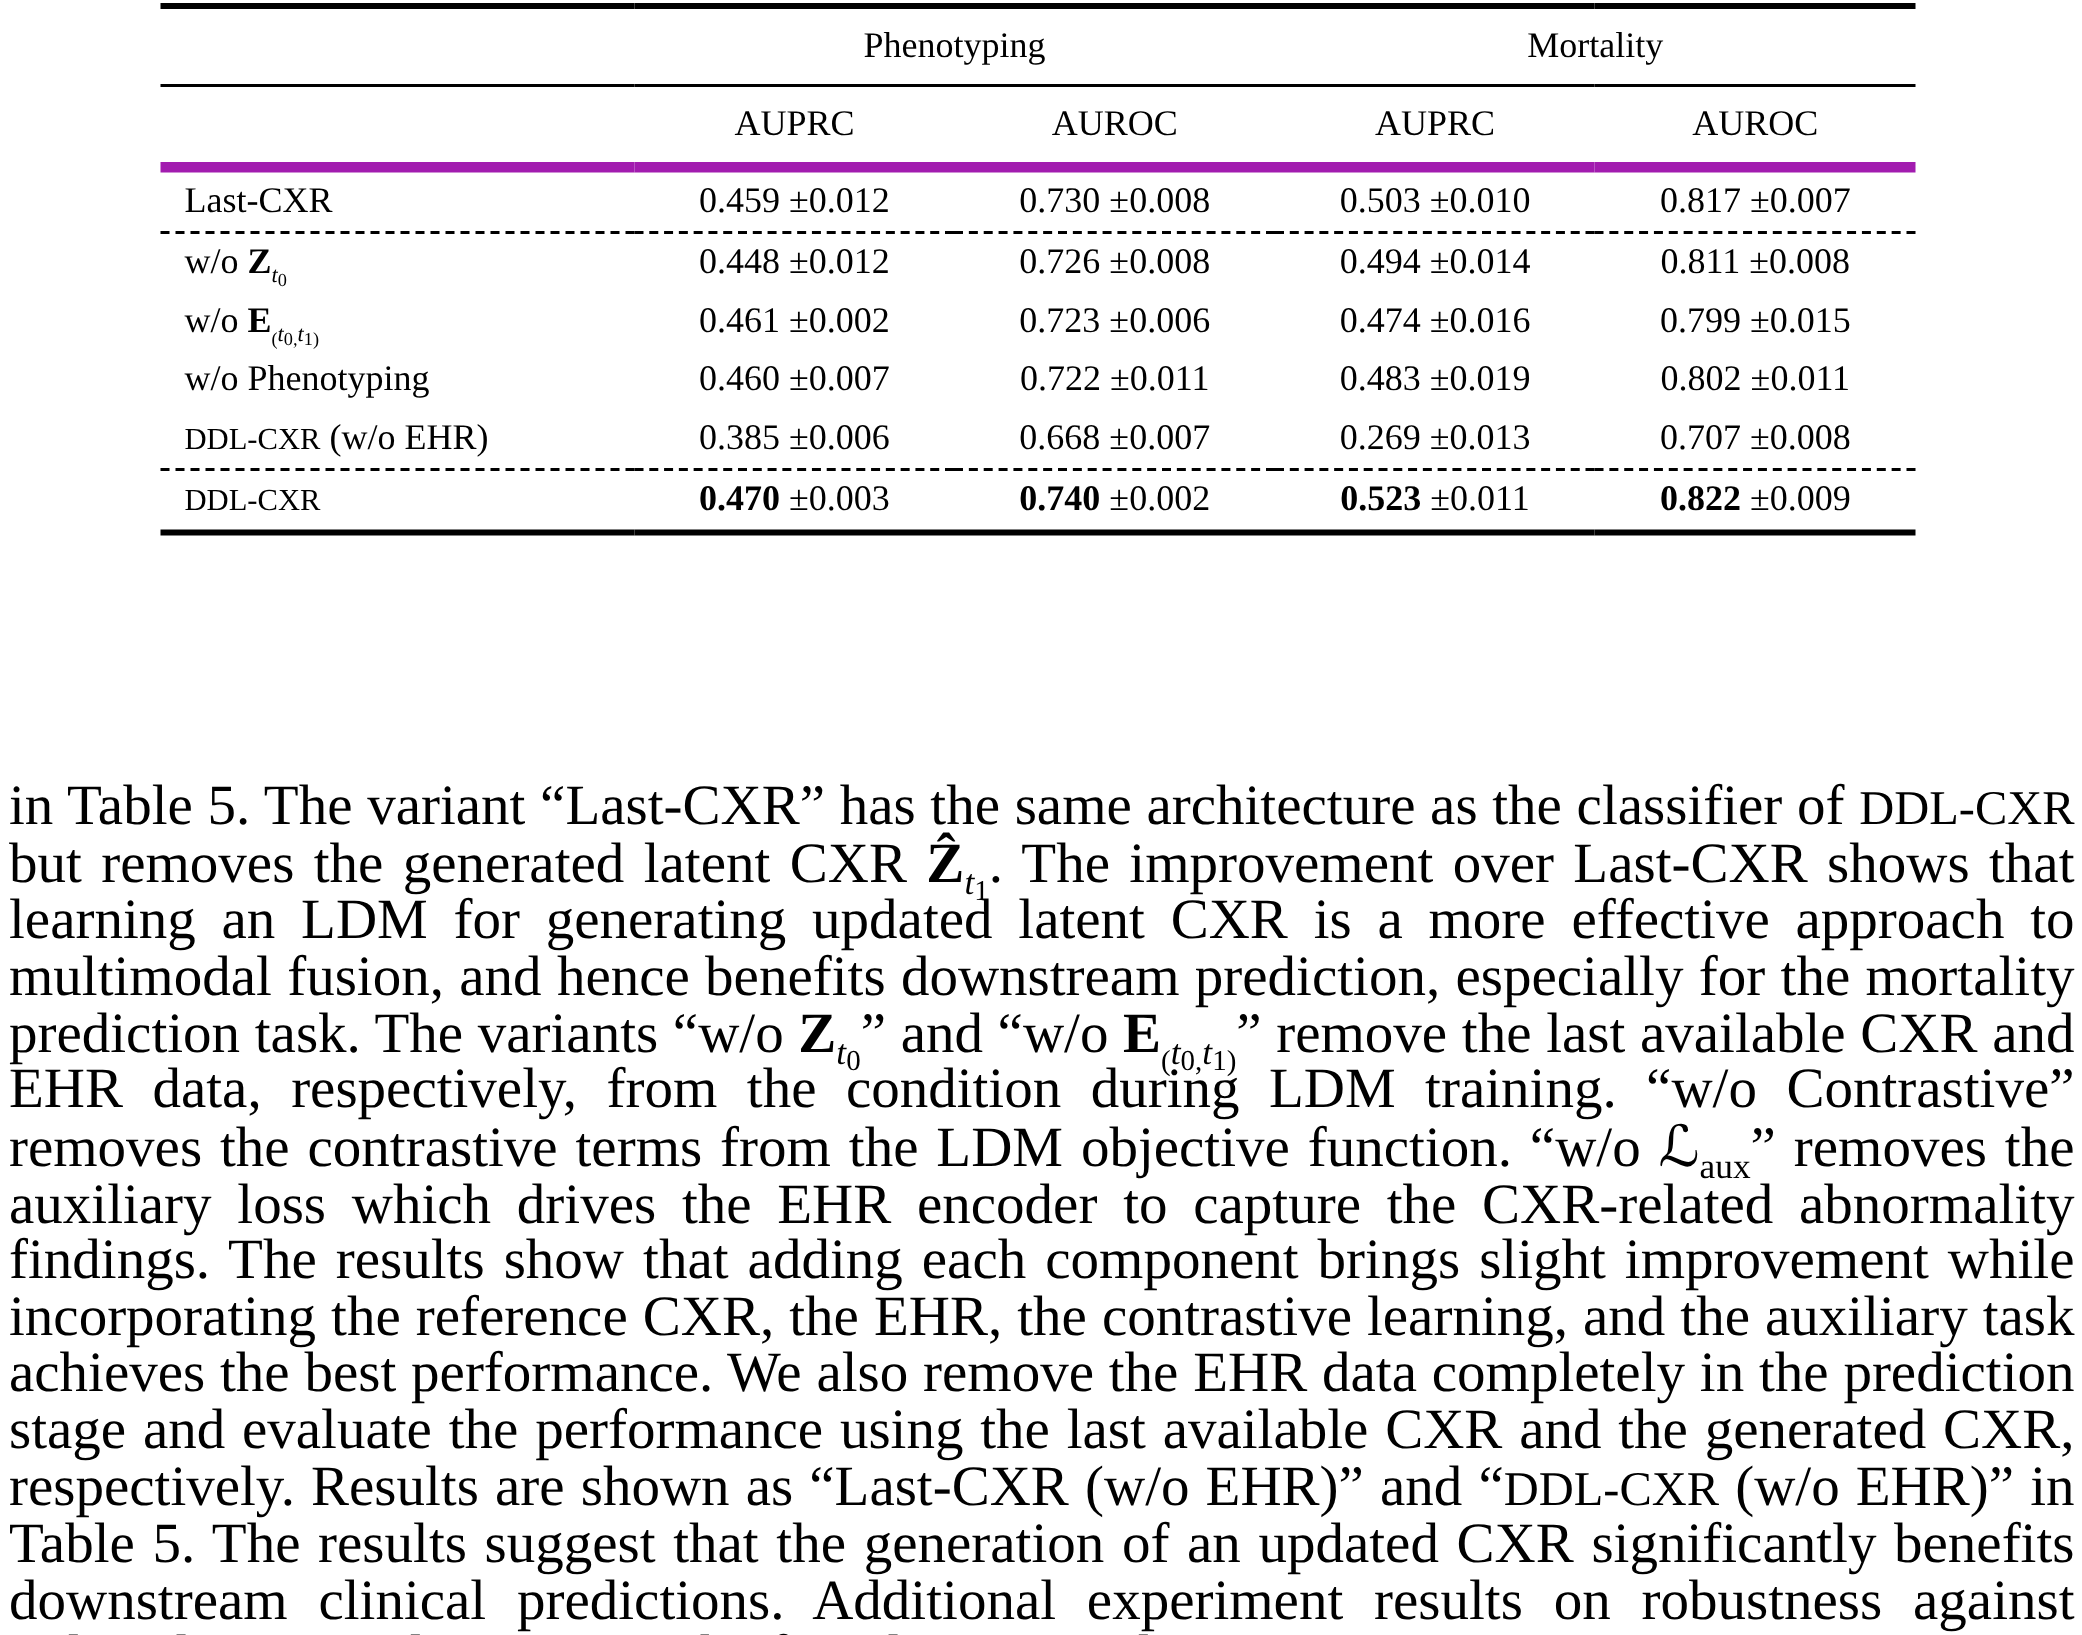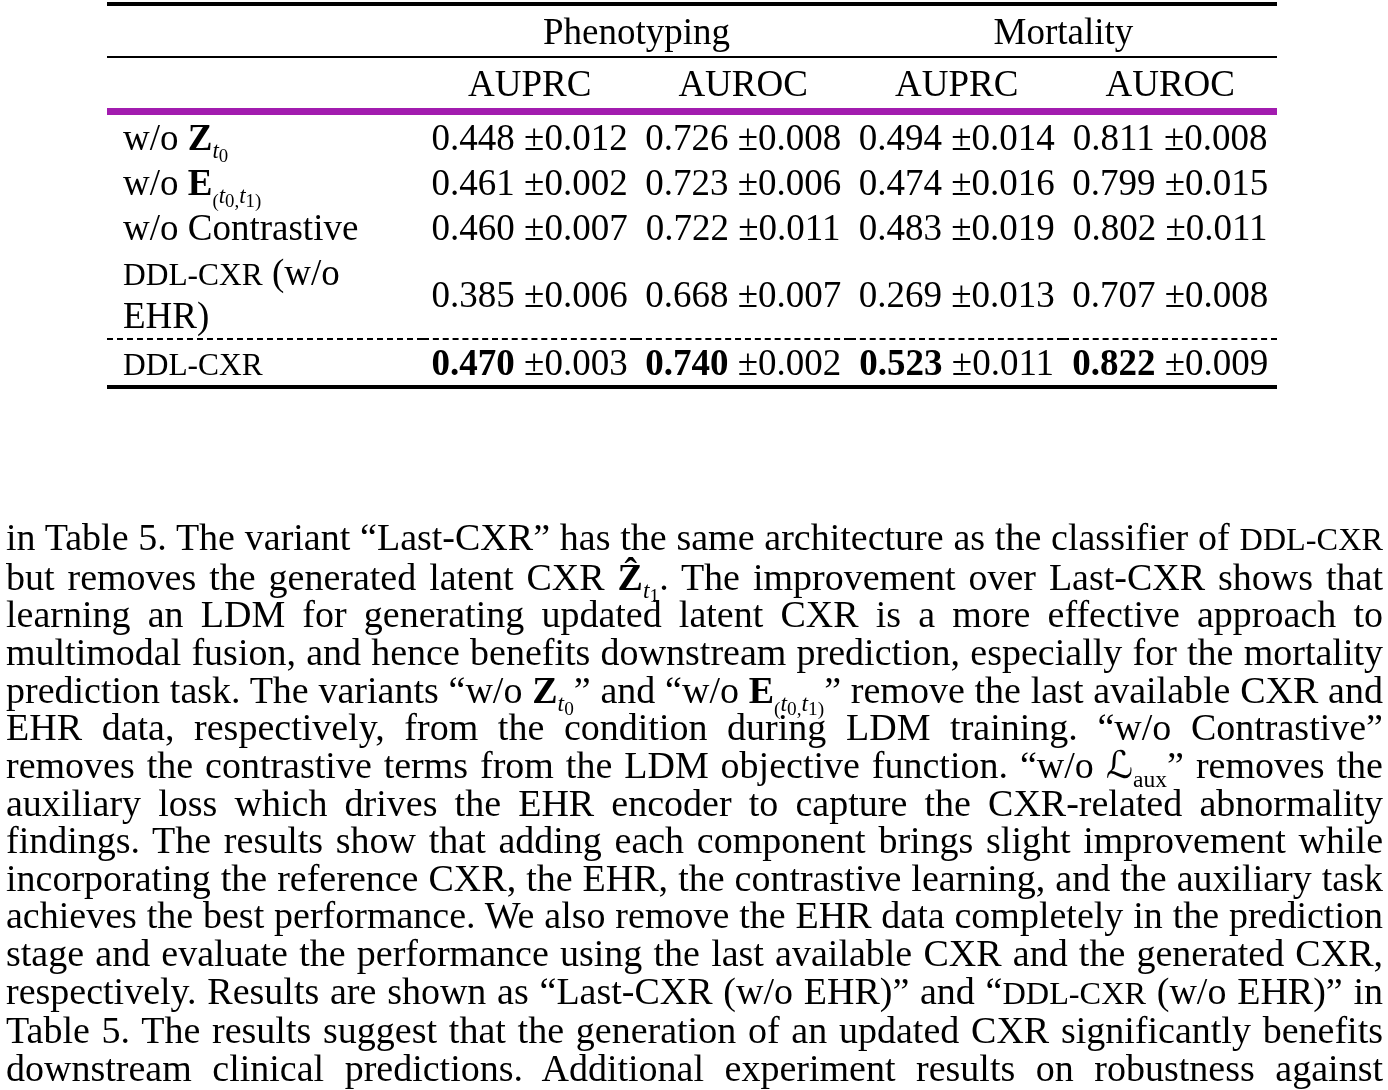--- a/index.html
+++ b/index.html
@@ -14,21 +14,21 @@
   
   .table-wrap {
     position: absolute;
     left: 107px; top: 2px;
     width: 1170px;
   }
   table.results {
     width: 100%;
     border-collapse: collapse;
     table-layout: fixed;
-    font-size: 37px;
+    font-size: 24px;
     border-top: 4px solid #000;
     border-bottom: 4px solid #000;
   }
   col.c-label { width: 27%; }
   col.c-num   { width: 18.25%; }
 
   tr.group-header td {
     height: 48px;
     text-align: center;
     border-bottom: 2px solid #000;
@@ -102,39 +102,46 @@
       <td colspan="2">Mortality</td>
     </tr>
     <tr class="col-header">
       <td></td>
       <td>AUPRC</td>
       <td>AUROC</td>
       <td>AUPRC</td>
       <td>AUROC</td>
     </tr>
 
+    <tr class="body-row">
+      <td class="lbl">Last-CXR</td>
+      <td class="num"><span class="main">0.459</span> <span class="err">±0.012</span></td>
+      <td class="num"><span class="main">0.730</span> <span class="err">±0.008</span></td>
+      <td class="num"><span class="main">0.503</span> <span class="err">±0.010</span></td>
+      <td class="num"><span class="main">0.817</span> <span class="err">±0.007</span></td>
+    </tr>
 
     <tr class="body-row dashed">
       <td class="lbl"><span>w/o </span><span class="vec">Z</span><sub class="msub"><span>t</span><span class="ss">0</span></sub></td>
       <td class="num"><span class="main">0.448</span> <span class="err">±0.012</span></td>
       <td class="num"><span class="main">0.726</span> <span class="err">±0.008</span></td>
       <td class="num"><span class="main">0.494</span> <span class="err">±0.014</span></td>
       <td class="num"><span class="main">0.811</span> <span class="err">±0.008</span></td>
     </tr>
 
     <tr class="body-row">
       <td class="lbl"><span>w/o </span><span class="vec">E</span><sub class="msub"><span class="ss">(</span><span>t</span><span class="ss">0</span><span class="ss">,</span><span>t</span><span class="ss">1</span><span class="ss">)</span></sub></td>
       <td class="num"><span class="main">0.461</span> <span class="err">±0.002</span></td>
       <td class="num"><span class="main">0.723</span> <span class="err">±0.006</span></td>
       <td class="num"><span class="main">0.474</span> <span class="err">±0.016</span></td>
       <td class="num"><span class="main">0.799</span> <span class="err">±0.015</span></td>
     </tr>
 
     <tr class="body-row">
-      <td class="lbl">w/o Contrastive</td>
+      <td class="lbl">w/o Phenotyping</td>
       <td class="num"><span class="main">0.460</span> <span class="err">±0.007</span></td>
       <td class="num"><span class="main">0.722</span> <span class="err">±0.011</span></td>
       <td class="num"><span class="main">0.483</span> <span class="err">±0.019</span></td>
       <td class="num"><span class="main">0.802</span> <span class="err">±0.011</span></td>
     </tr>
 
 
 
     <tr class="body-row">
       <td class="lbl"><span class="tt">DDL-CXR</span><span> (w/o EHR)</span></td>

